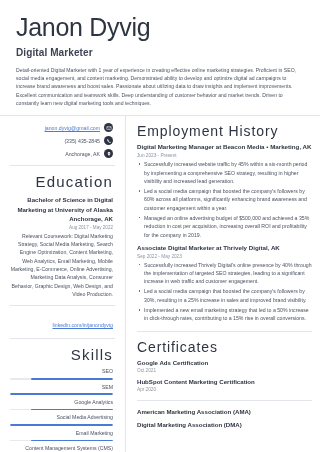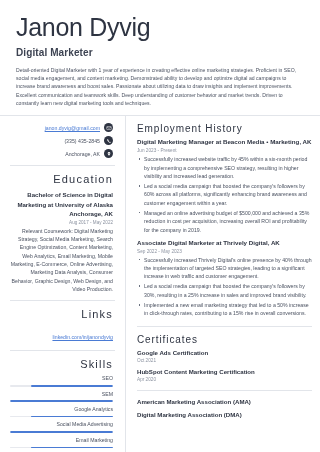--- a/index.html
+++ b/index.html
@@ -107,21 +107,21 @@
     border-radius: 50%;
     background: #2e3442;
     display: inline-flex;
     align-items: center;
     justify-content: center;
     flex: 0 0 9px;
   }
   .contact-icon svg { display: block; }
 
   .section-title-left {
-    font-size: 11px;
+    font-size: 15px;
     font-weight: 400;
     letter-spacing: 1.2px;
     color: #2e3442;
     margin-bottom: 5px;
     text-align: right;
   }
 
   .edu-degree {
     font-size: 6.1px;
     font-weight: bold;
@@ -171,21 +171,21 @@
     position: absolute;
     right: 0;
     top: 0;
     height: 100%;
     background: #4a7bd4;
     border-radius: 1px;
   }
 
   
   .section-title-right {
-    font-size: 10px;
+    font-size: 14px;
     font-weight: 400;
     letter-spacing: 0.9px;
     color: #2e3442;
     margin-bottom: 4px;
   }
   .r-section { margin-bottom: 8px; }
 
   .job-head {
     font-size: 6.2px;
     font-weight: bold;
@@ -298,21 +298,20 @@
       <div class="left-block">
         <div class="section-title-left">Education</div>
         <div class="edu-degree">Bachelor of Science in Digital Marketing at University of Alaska Anchorage, AK</div>
         <div class="edu-date">Aug 2017 - May 2022</div>
         <div class="edu-desc">Relevant Coursework: Digital Marketing Strategy, Social Media Marketing, Search Engine Optimization, Content Marketing, Web Analytics, Email Marketing, Mobile Marketing, E-Commerce, Online Advertising, Marketing Data Analysis, Consumer Behavior, Graphic Design, Web Design, and Video Production.</div>
       </div>
 
       <div class="left-divider"></div>
 
       <div class="left-block">
-        <div class="section-title-left">Links</div>
         <a class="links-value" href="#">linkedin.com/in/janondyvig</a>
       </div>
 
       <div class="left-divider"></div>
 
       <div class="left-block">
         <div class="section-title-left">Skills</div>
         <div id="skills-list">
             <div class="skill">
               <div class="skill-name">SEO</div>

